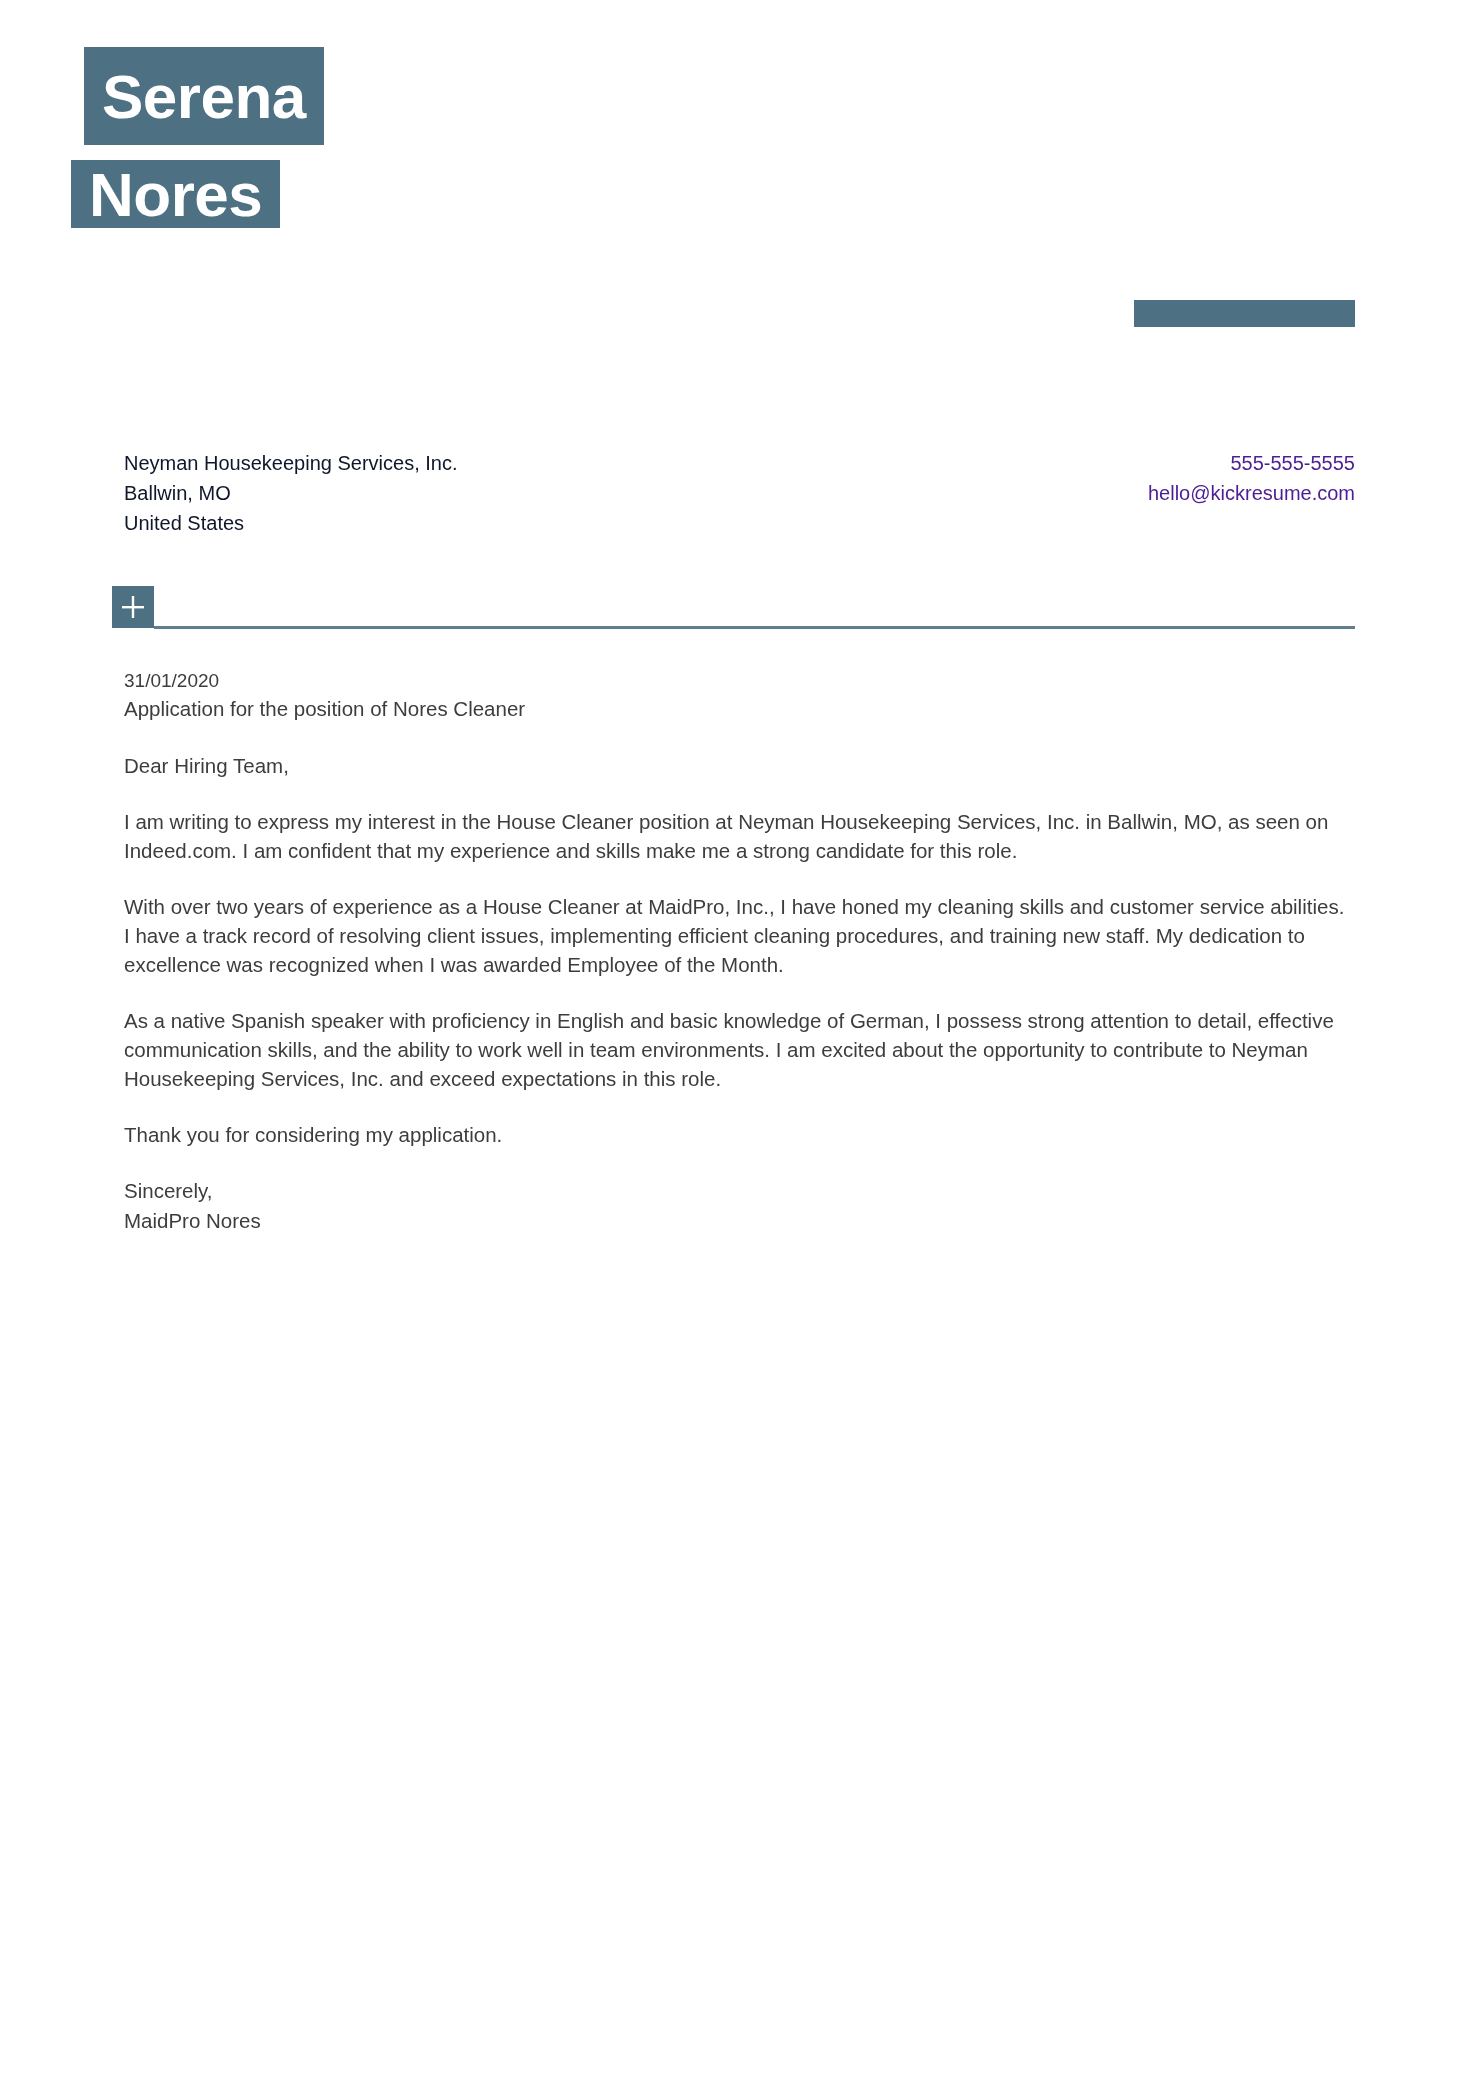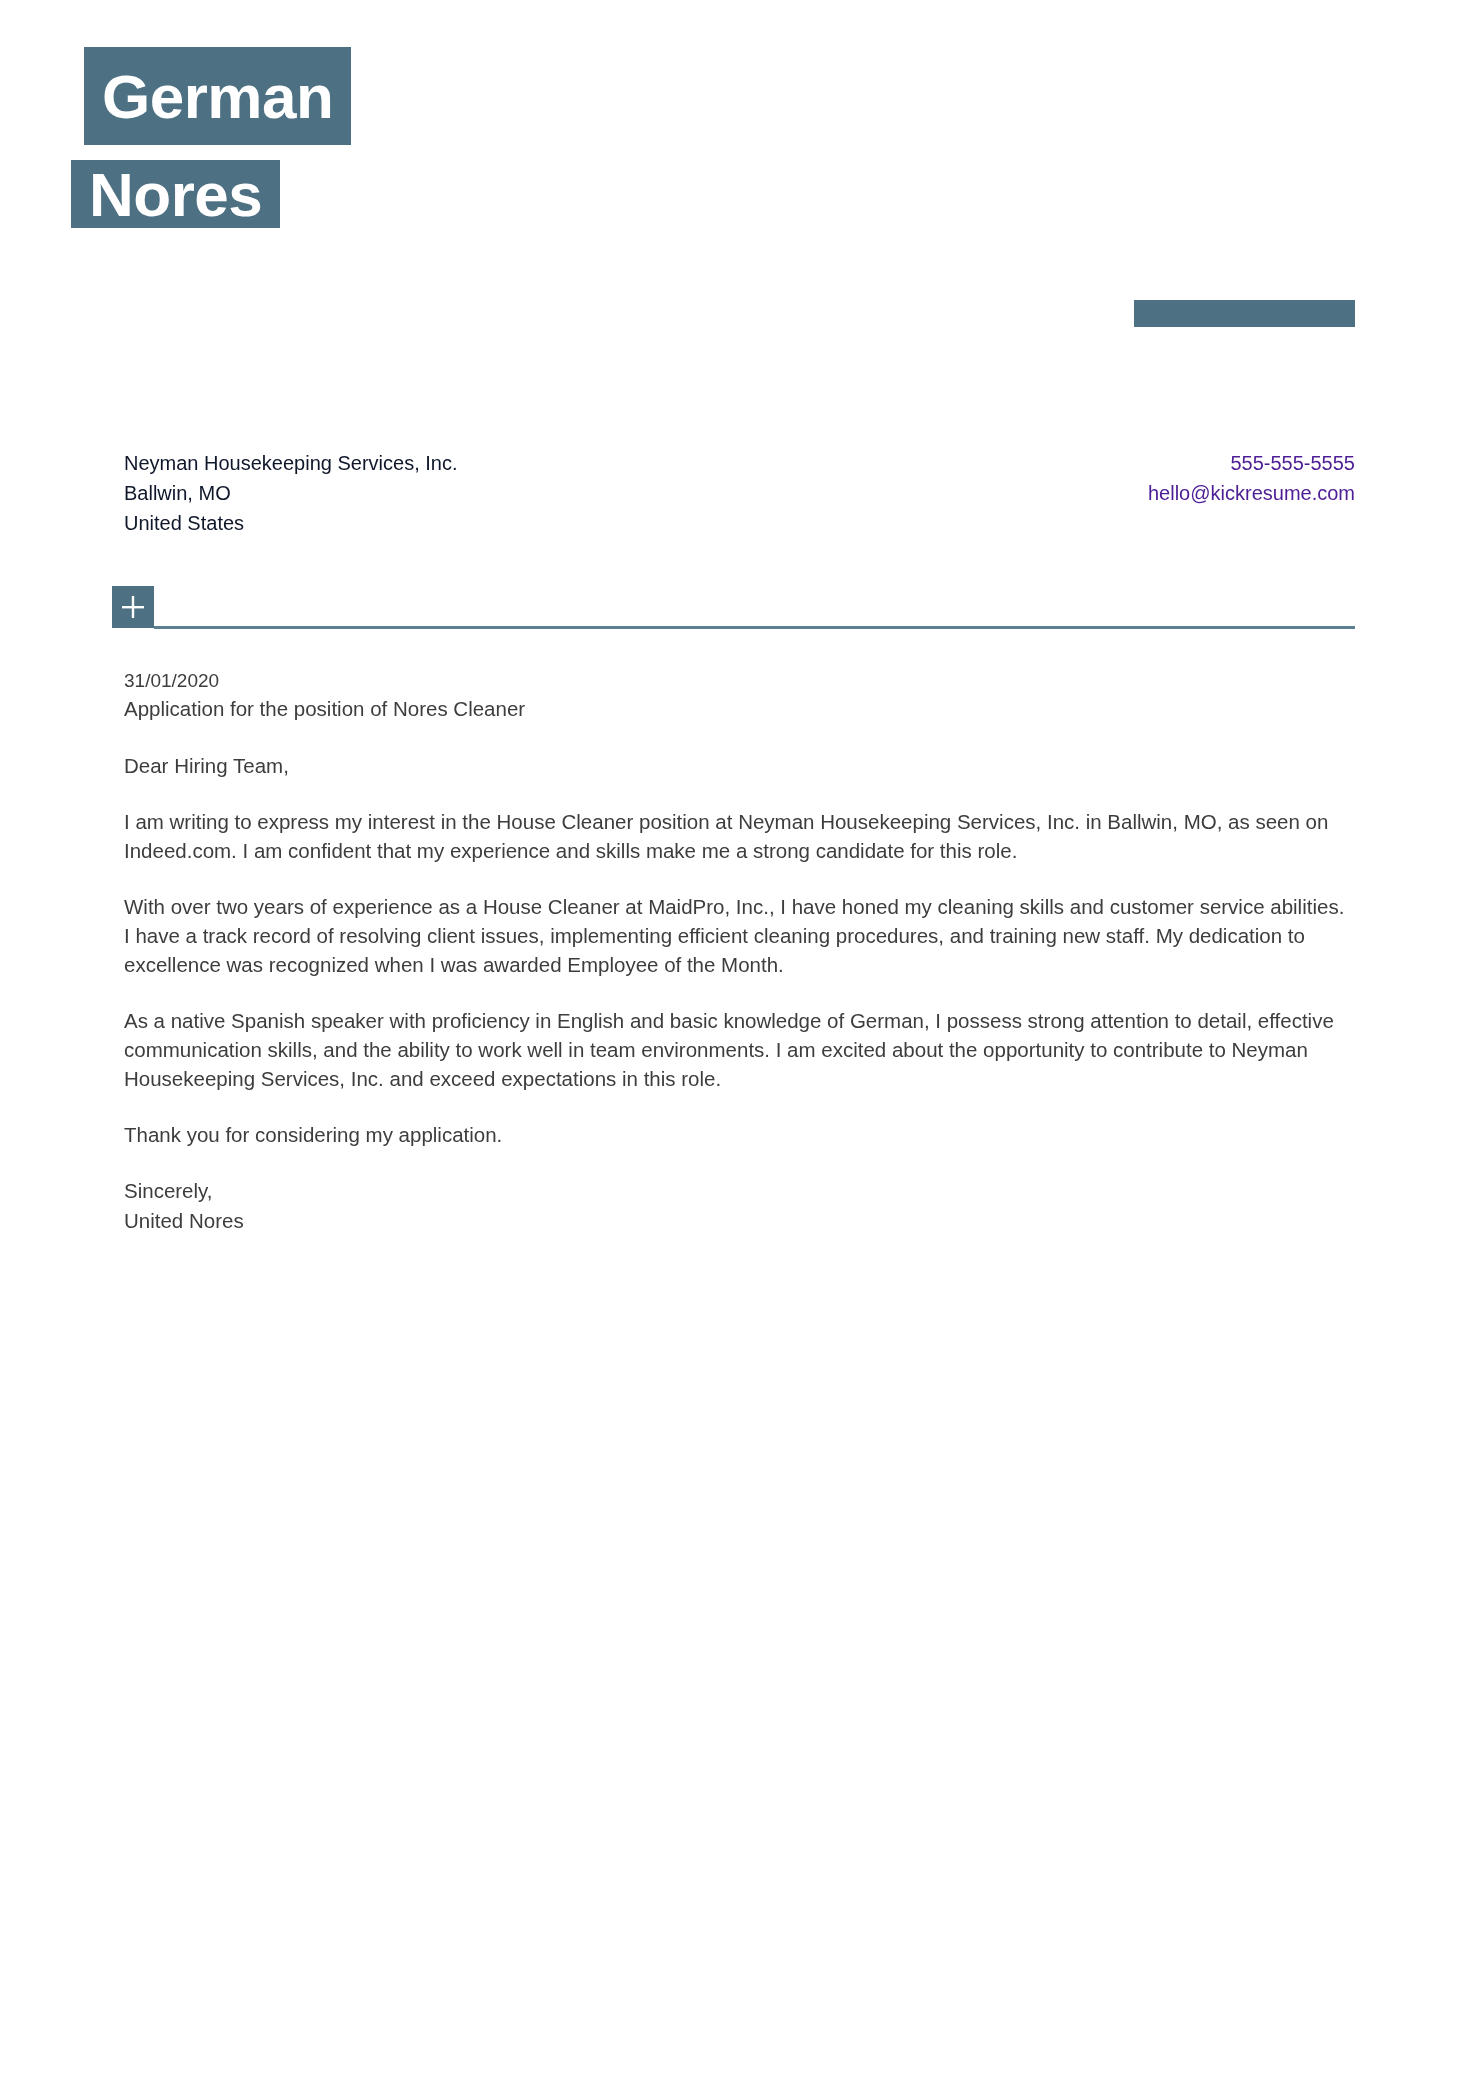--- a/index.html
+++ b/index.html
@@ -131,21 +131,21 @@
   }
   .letter .sig-line {
     line-height: 30px;
   }
 </style>
 </head>
 <body>
 
 <div class="page">
 
-  <div class="name-block" id="name-first">German</div>
+  <div class="name-block" id="name-first">Serena</div>
 
   <div class="name-block" id="name-last">Nores</div>
 
   <div id="accent-bar"></div>
 
   <div class="contact-area">
     <div class="addr-col">
       <div>Neyman Housekeeping Services, Inc.</div>
       <div>Ballwin, MO</div>
       <div>United States</div>
@@ -174,16 +174,16 @@
     <div class="gap"></div>
     <p>I am writing to express my interest in the House Cleaner position at Neyman Housekeeping Services, Inc. in Ballwin, MO, as seen on Indeed.com. I am confident that my experience and skills make me a strong candidate for this role.</p>
     <div class="gap"></div>
     <p>With over two years of experience as a House Cleaner at MaidPro, Inc., I have honed my cleaning skills and customer service abilities. I have a track record of resolving client issues, implementing efficient cleaning procedures, and training new staff. My dedication to excellence was recognized when I was awarded Employee of the Month.</p>
     <div class="gap"></div>
     <p>As a native Spanish speaker with proficiency in English and basic knowledge of German, I possess strong attention to detail, effective communication skills, and the ability to work well in team environments. I am excited about the opportunity to contribute to Neyman Housekeeping Services, Inc. and exceed expectations in this role.</p>
     <div class="gap"></div>
     <p>Thank you for considering my application.</p>
     <div class="gap"></div>
     <p class="sig-line">Sincerely,</p>
-    <p class="sig-line">United Nores</p>
+    <p class="sig-line">MaidPro Nores</p>
   </div>
 
 </div>
 
 </body></html>

